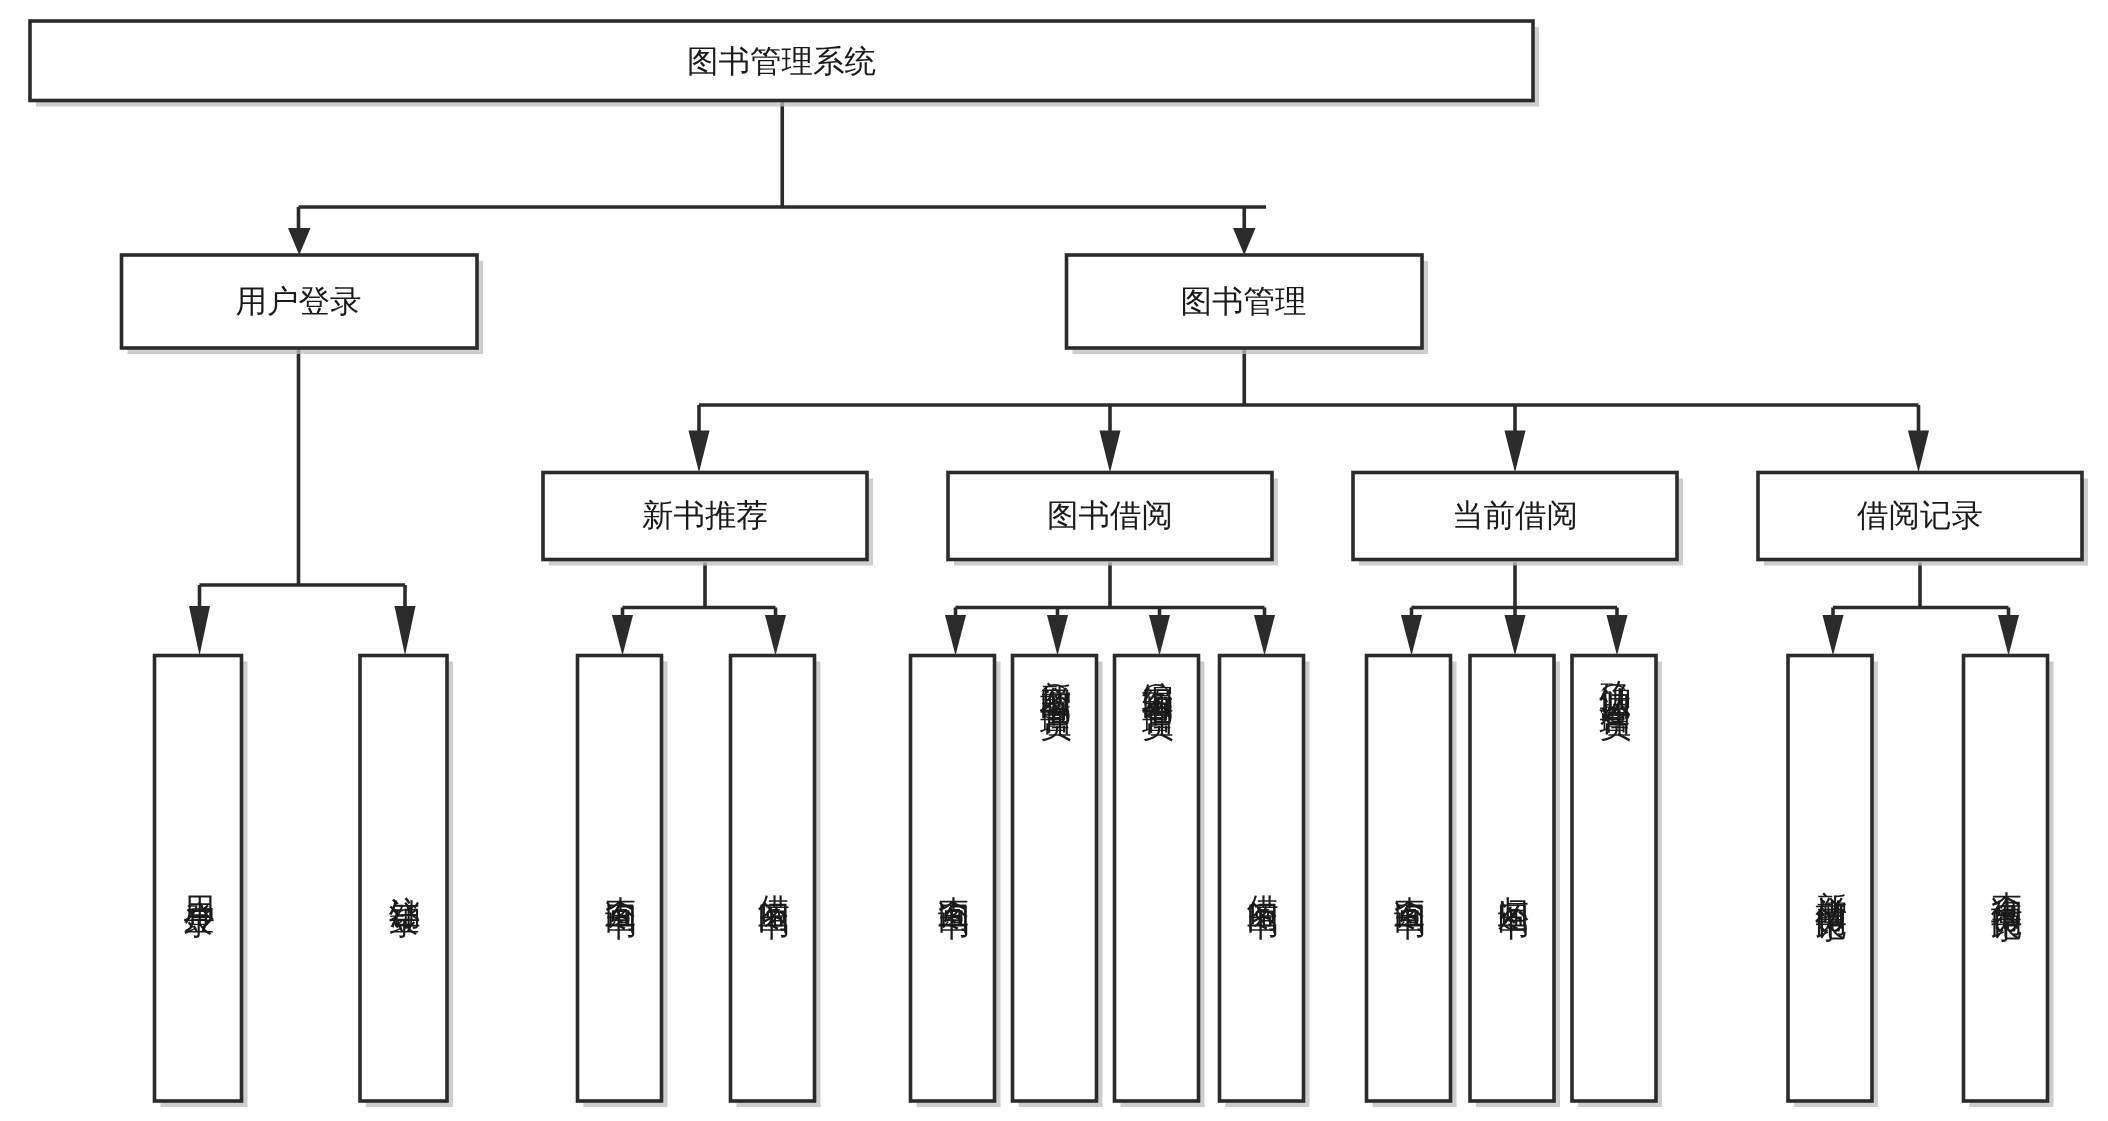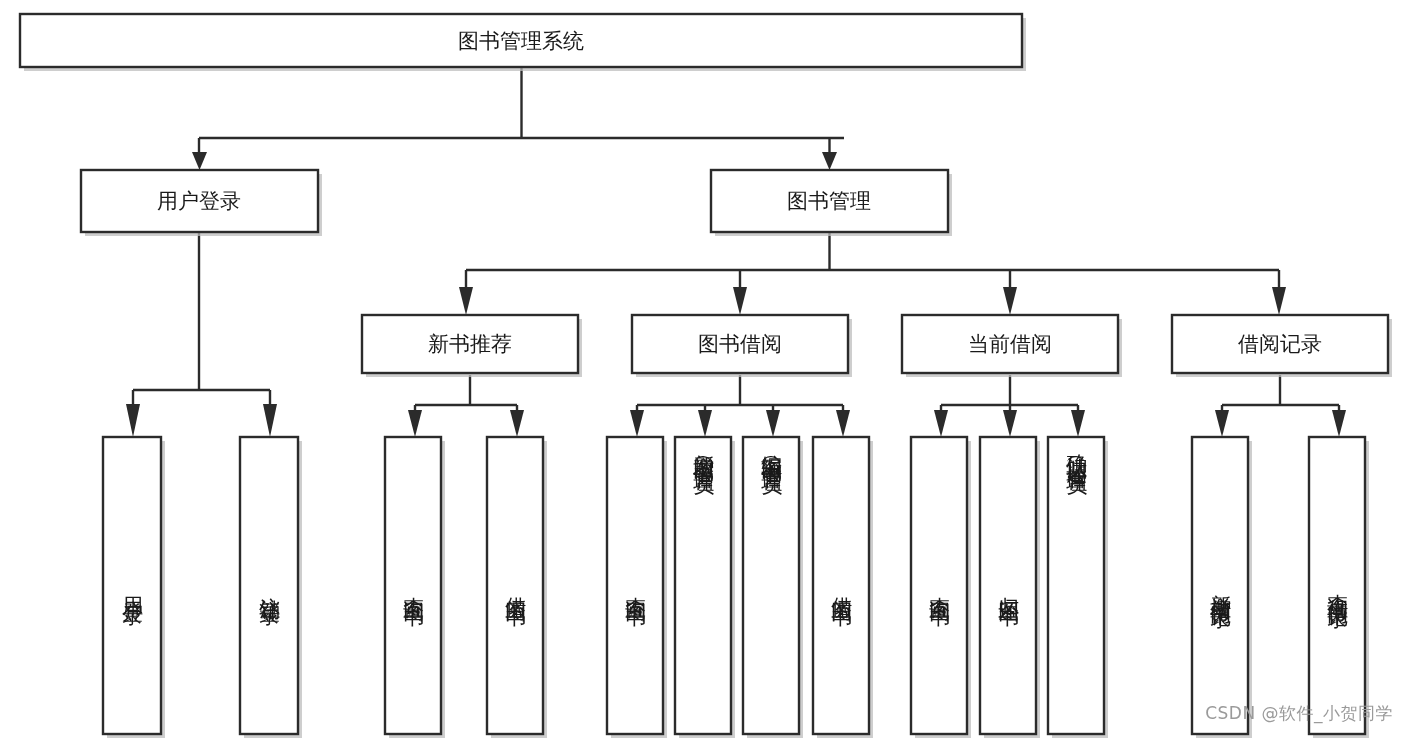--- a/index.html
+++ b/index.html
@@ -283,15 +283,14 @@
   </div>
 
   <div class="node-label-v-wrap" style="left:1192px; top:437px; width:56px; height:297px;">
     <span class="node-label-v">新增借阅记录</span>
   </div>
 
   <div class="node-label-v-wrap" style="left:1309px; top:437px; width:56px; height:297px;">
     <span class="node-label-v">查询借阅记录</span>
   </div>
 
-  <div class="watermark">CSDN @软件_小贺同学</div>
 
 </div>
 
 </body></html>

